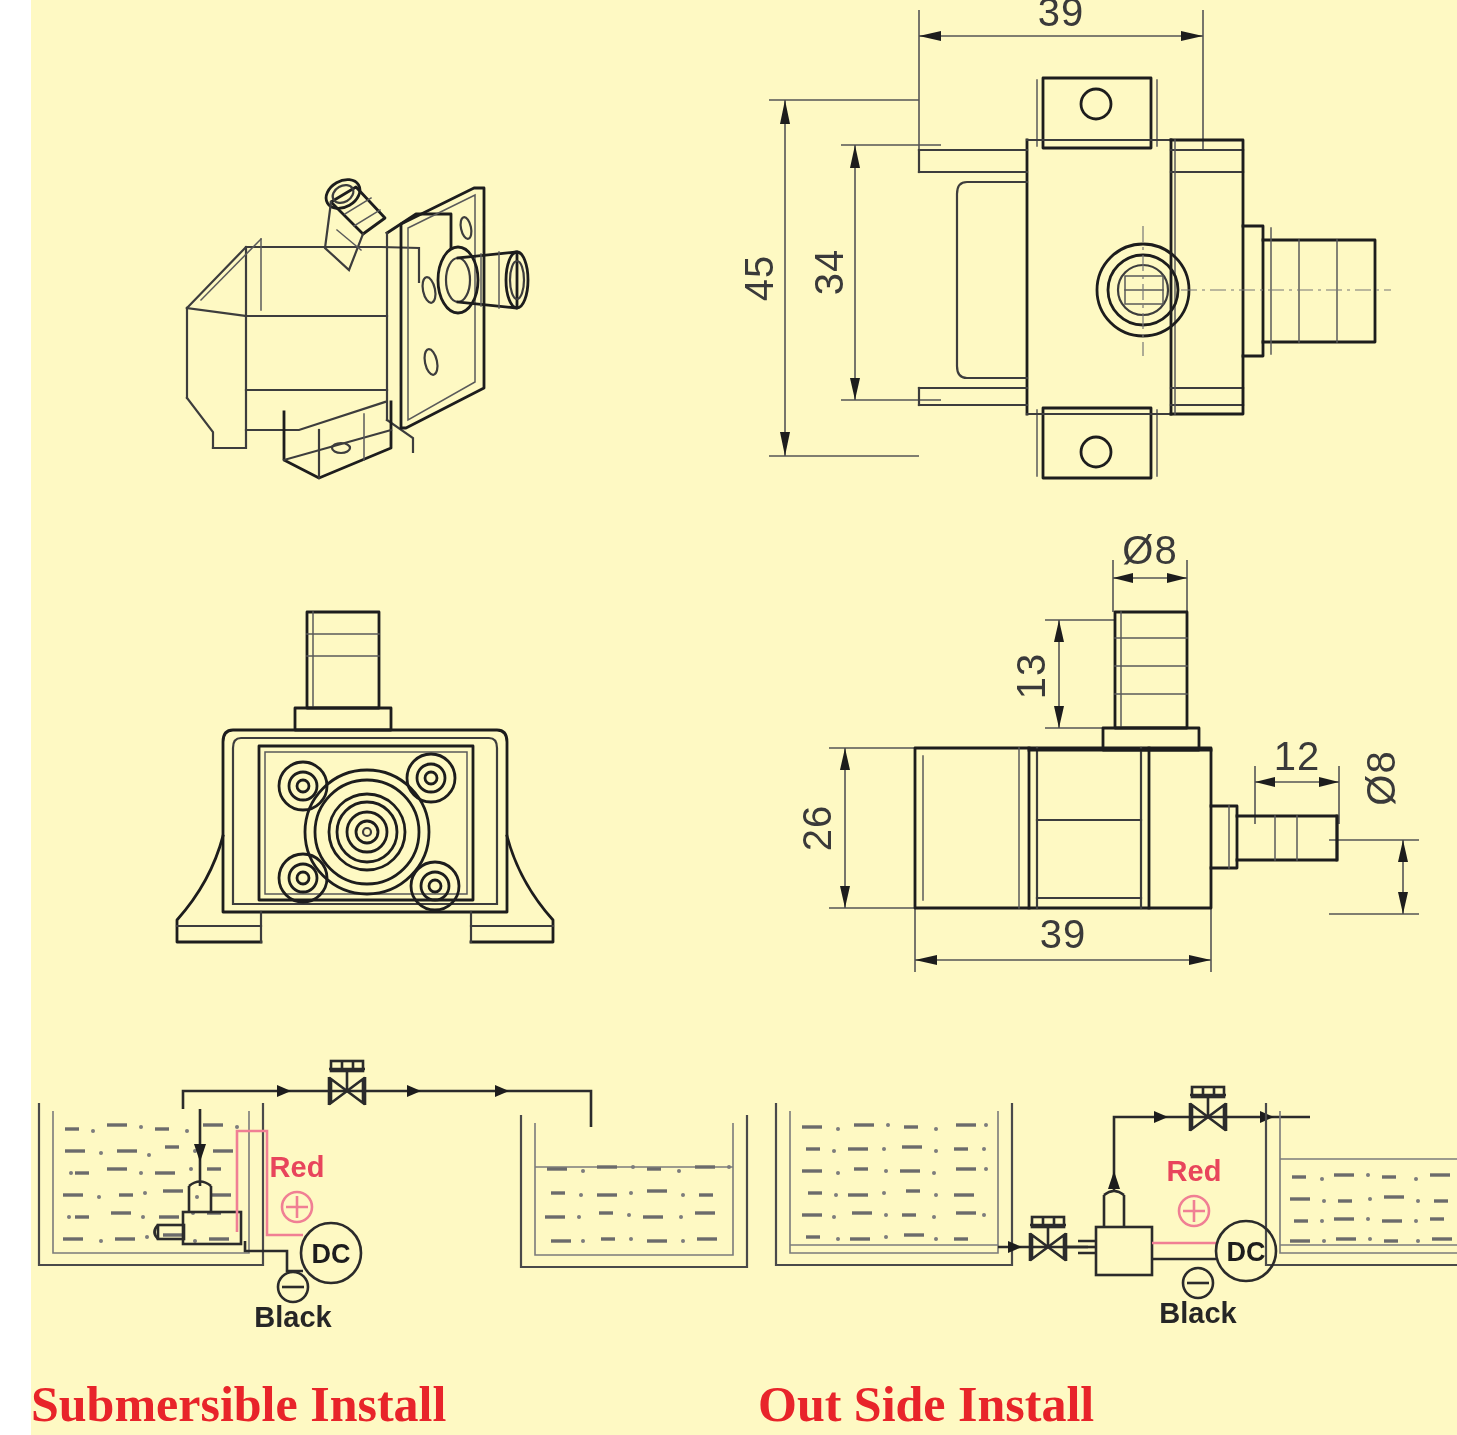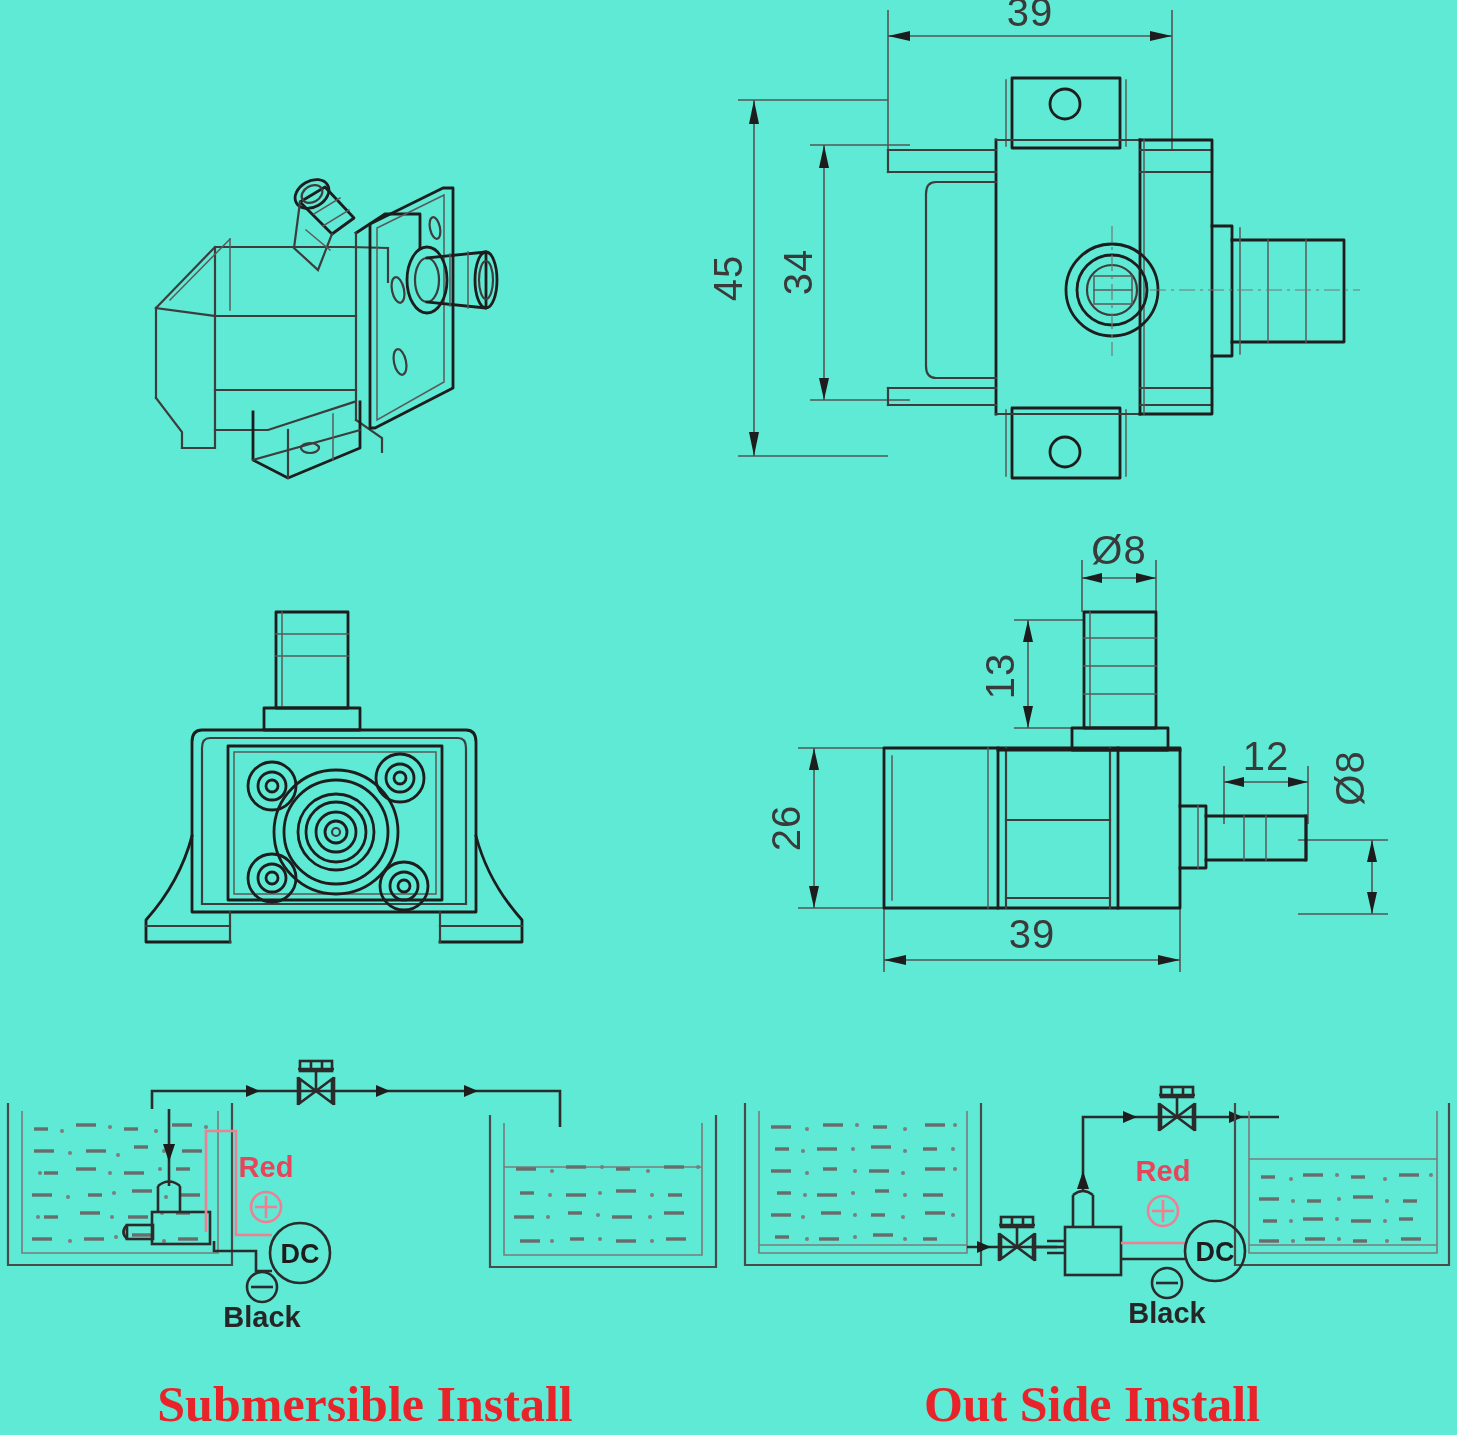--- a/index.html
+++ b/index.html
@@ -10,21 +10,22 @@
   body {
     width: 1457px;
     height: 1435px;
     position: relative;
     overflow: hidden;
     font-family: "Liberation Sans", sans-serif;
   }
   .sheet {
     position: absolute;
     inset: 0;
-    background: #5eead4;
+    background: #fef9c3;
+    margin-left: 31px;
   }
   .panel {
     position: absolute;
   }
   
   #view-iso        { left: 120px;  top: 130px;  width: 480px; height: 350px; }
   #view-side-dim   { left: 720px;  top: 0px;    width: 640px; height: 500px; }
   #view-front      { left: 110px;  top: 590px;  width: 470px; height: 380px; }
   #view-top-dim    { left: 766px;  top: 520px;  width: 640px; height: 480px; }
   #diagram-sub     { left: 0px;    top: 1055px; width: 730px; height: 380px; }
@@ -61,21 +62,21 @@
   }
   .lbl-dc {
     font-family: "Liberation Sans", sans-serif;
     font-size: 27px;
     font-weight: bold;
     fill: #1d1d1d;
   }
   .caption {
     position: absolute;
     width: 100%;
-    text-align: center;
+    text-align: left;
     bottom: 2px;
     font-family: "Liberation Serif", serif;
     font-size: 50px;
     font-weight: bold;
     color: #e8242a;
     letter-spacing: 0px;
     white-space: nowrap;
   }
   .pipe   { fill: none; stroke: #2b2b2b; stroke-width: 2.6; }
   .pipe-r { fill: none; stroke: #f07f94; stroke-width: 2.6; }

